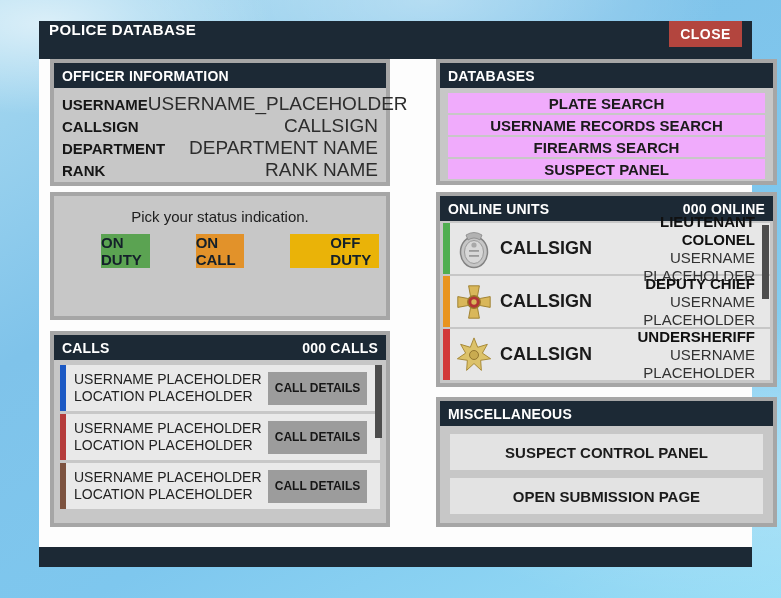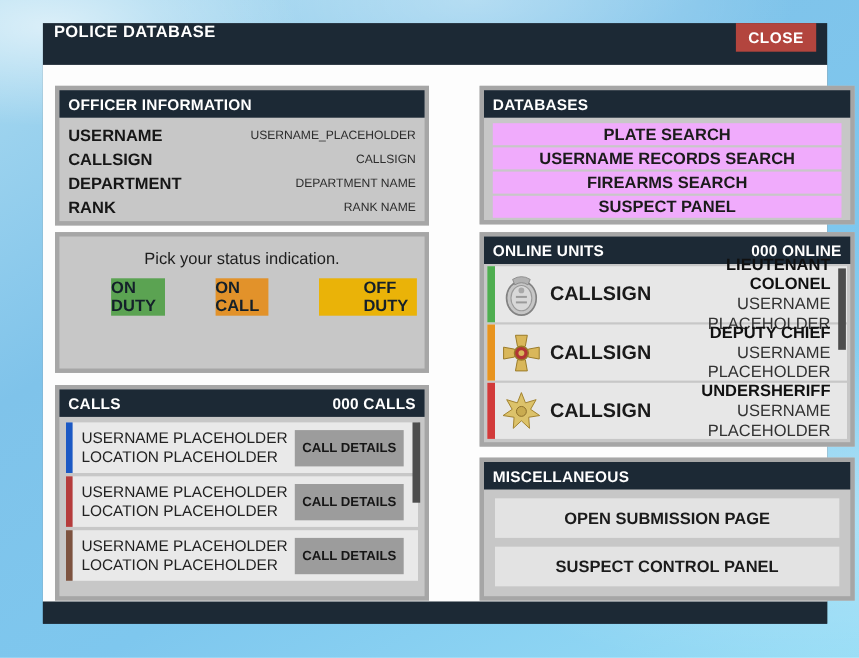--- a/index.html
+++ b/index.html
@@ -13,33 +13,33 @@
       linear-gradient(150deg,#aadaf0 0%, #7fc3ea 35%, #7ec7ee 62%, #97ddf6 100%);
     position:relative;
   }
   .window { position:absolute; left:39px; top:21px; width:713px; height:546px; background:#1c2935; }
   .titlebar { height:38px; display:flex; align-items:flex-start; padding:0 10px; }
   .title { color:#fff; font-weight:bold; font-size:15px; letter-spacing:.4px; }
   .close-btn { margin-left:auto; width:73px; height:26px; background:#b3453e; color:#fff;
     font-weight:bold; font-size:14px; display:flex; align-items:center; justify-content:center;
     letter-spacing:.5px; cursor:pointer; }
   .content { position:absolute; left:0; top:38px; width:713px; height:488px; background:#fdfdfd; }
-  .col { position:absolute; top:19px; }
+  .col { position:absolute; top:0; }
   .col-left  { left:11px;  width:340px; }
   .col-right { left:361px; width:341px;margin-left:36px; }
   .section { border:4px solid #a6a6a6; background:#c7c7c7; }
   .section-header { background:#1c2935; height:25px; display:flex; align-items:center;
     justify-content:space-between; padding:0 8px; color:#fff; font-weight:bold; font-size:14px;
     letter-spacing:.2px; }
   
   .sec-officer { height:127px; }
   .info-body { padding:5px 8px 0; }
   .info-row { display:flex; justify-content:space-between; height:22px; align-items:center; }
   .info-label { font-weight:bold; font-size:15px; color:#161616; }
-  .info-value { font-size:11px; color:#2d2d2d; }
+  .info-value { font-size:19px; color:#2d2d2d; }
   
   .sec-duty { height:128px; margin-top:6px; }
   .duty-prompt { text-align:center; padding-top:12px; font-size:15px; color:#1d1d1d; }
   .duty-buttons { display:flex; gap:6px; margin:9px 7px 0; }
   .duty-btn { flex:1; height:34px; display:flex; align-items:center; justify-content:center;
     font-weight:bold; font-size:15px; color:#14202a; cursor:pointer;margin-left:40px; }
   
   .sec-calls { height:196px; margin-top:11px; }
   .calls-body { position:relative; padding:5px 6px 0; }
   .call-row { height:46px; margin-bottom:3px; background:#e9e9e9; display:flex; align-items:center;
@@ -220,21 +220,21 @@
 
           <div class="scroll-thumb units-thumb"></div>
         </div>
       </div>
 
       <div class="section sec-misc">
         <div class="section-header">
           <span>MISCELLANEOUS</span>
         </div>
         <div class="misc-body">
+          <div class="misc-btn">SUSPECT CONTROL PANEL</div>
           <div class="misc-btn">OPEN SUBMISSION PAGE</div>
-          <div class="misc-btn">SUSPECT CONTROL PANEL</div>
         </div>
       </div>
     </div>
   </div>
 
   <div class="footer-bar"></div>
 </div>
 
 </body></html>

